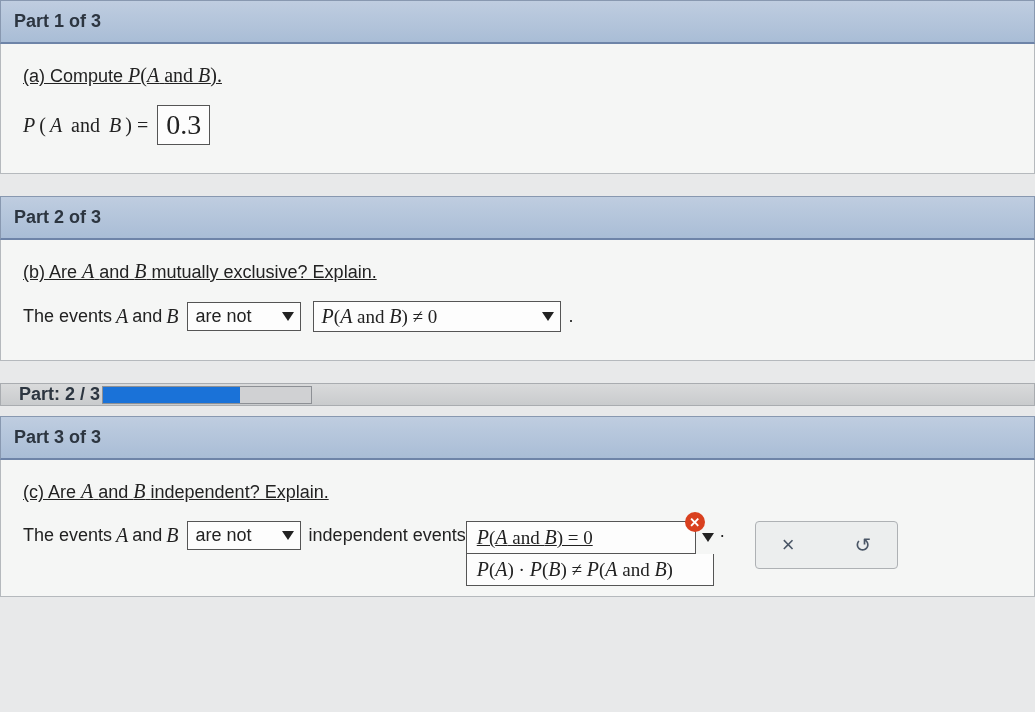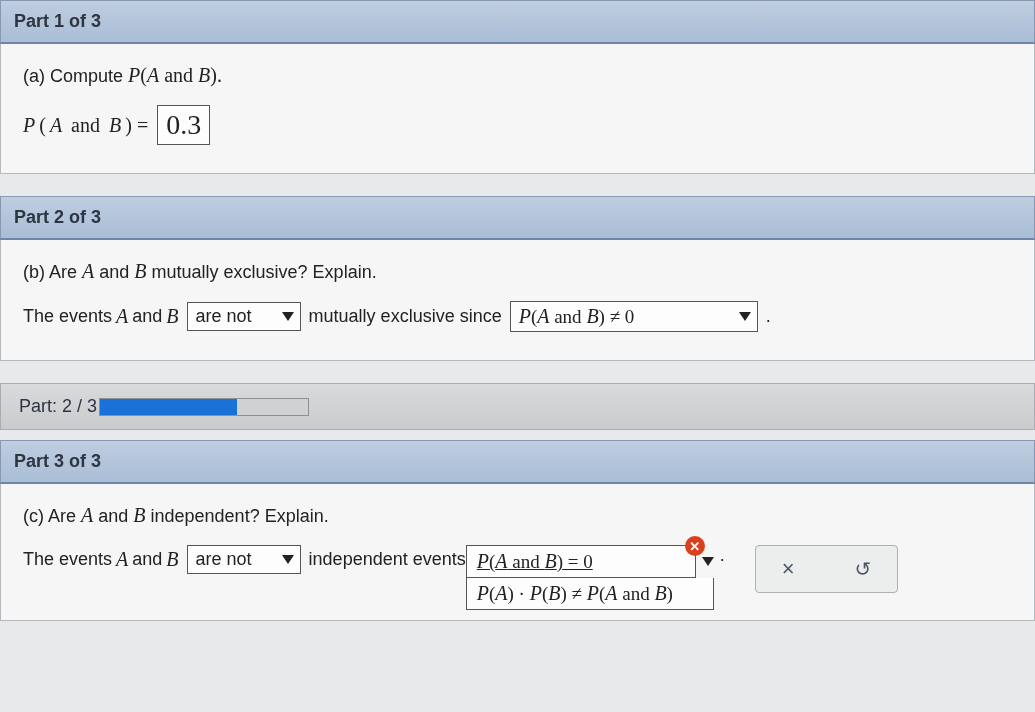--- a/index.html
+++ b/index.html
@@ -21,20 +21,21 @@
     color: #2c3540;
   }
   .part-body {
     background: #f5f6f5;
     border: 1px solid #b5b9bd;
     border-top: none;
     padding: 20px 22px 28px 22px;
   }
   .prompt {
     margin-bottom: 18px;
+    text-decoration: underline;
   }
   .math-it { font-style: italic; font-family: "Times New Roman", serif; font-size: 20px; }
   .math-rm { font-family: "Times New Roman", serif; font-size: 20px; }
   .answer-box {
     display: inline-block;
     border: 1px solid #555;
     padding: 3px 8px;
     min-width: 34px;
     text-align: center;
     font-family: "Times New Roman", serif;
@@ -65,22 +66,22 @@
   .dd-caret {
     width: 0; height: 0;
     border-left: 6px solid transparent;
     border-right: 6px solid transparent;
     border-top: 9px solid #222;
   }
   .gap { height: 22px; }
   .progress-row {
     background: linear-gradient(#d9dadb,#c9cbcd);
     border: 1px solid #a9acb0;
-    padding: 12px 18px;
-    font-weight: normal;
+    padding: 0 18px;
+    font-weight: bold;
     display: flex;
     align-items: center;
     gap: 2px;
     color: #2c3540;
   }
   .progress-track {
     width: 210px; height: 18px;
     background: #d0d1d3;
     border: 1px solid #8d9095;
     position: relative;
@@ -184,21 +185,20 @@
   </div>
   <div class="line">
     <span>The events </span>
     <span class="math-it">A</span>
     <span> and </span>
     <span class="math-it">B</span>
     <span class="dropdown">
       <span class="dd-text">are not</span>
       <span class="dd-caret"></span>
     </span>
-    <span> mutually exclusive since </span>
     <span class="dropdown">
       <span class="dd-text-math">
         <span class="math-it">P</span>(<span class="math-it">A</span> and <span class="math-it">B</span>) ≠ 0
       </span>
       <span class="dd-caret"></span>
     </span>
     <span>.</span>
   </div>
 </div>
 

